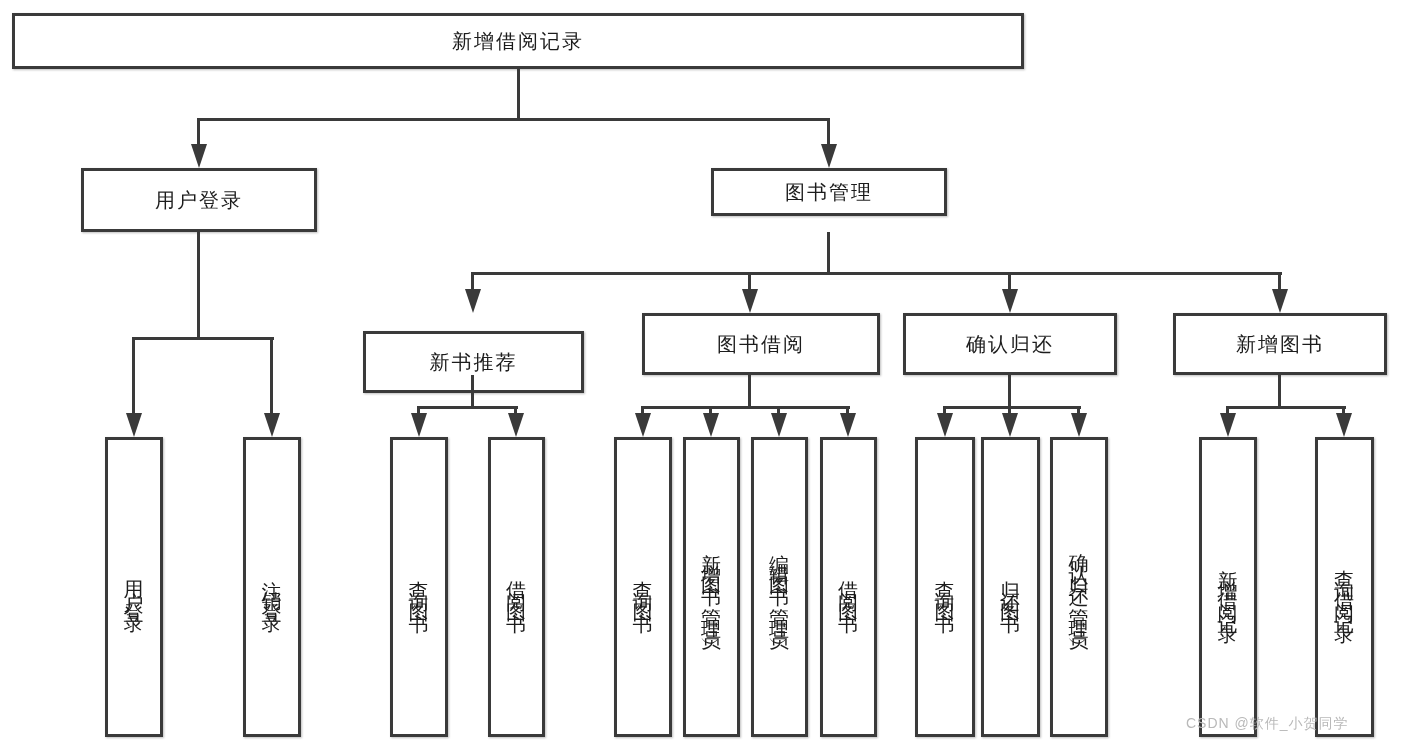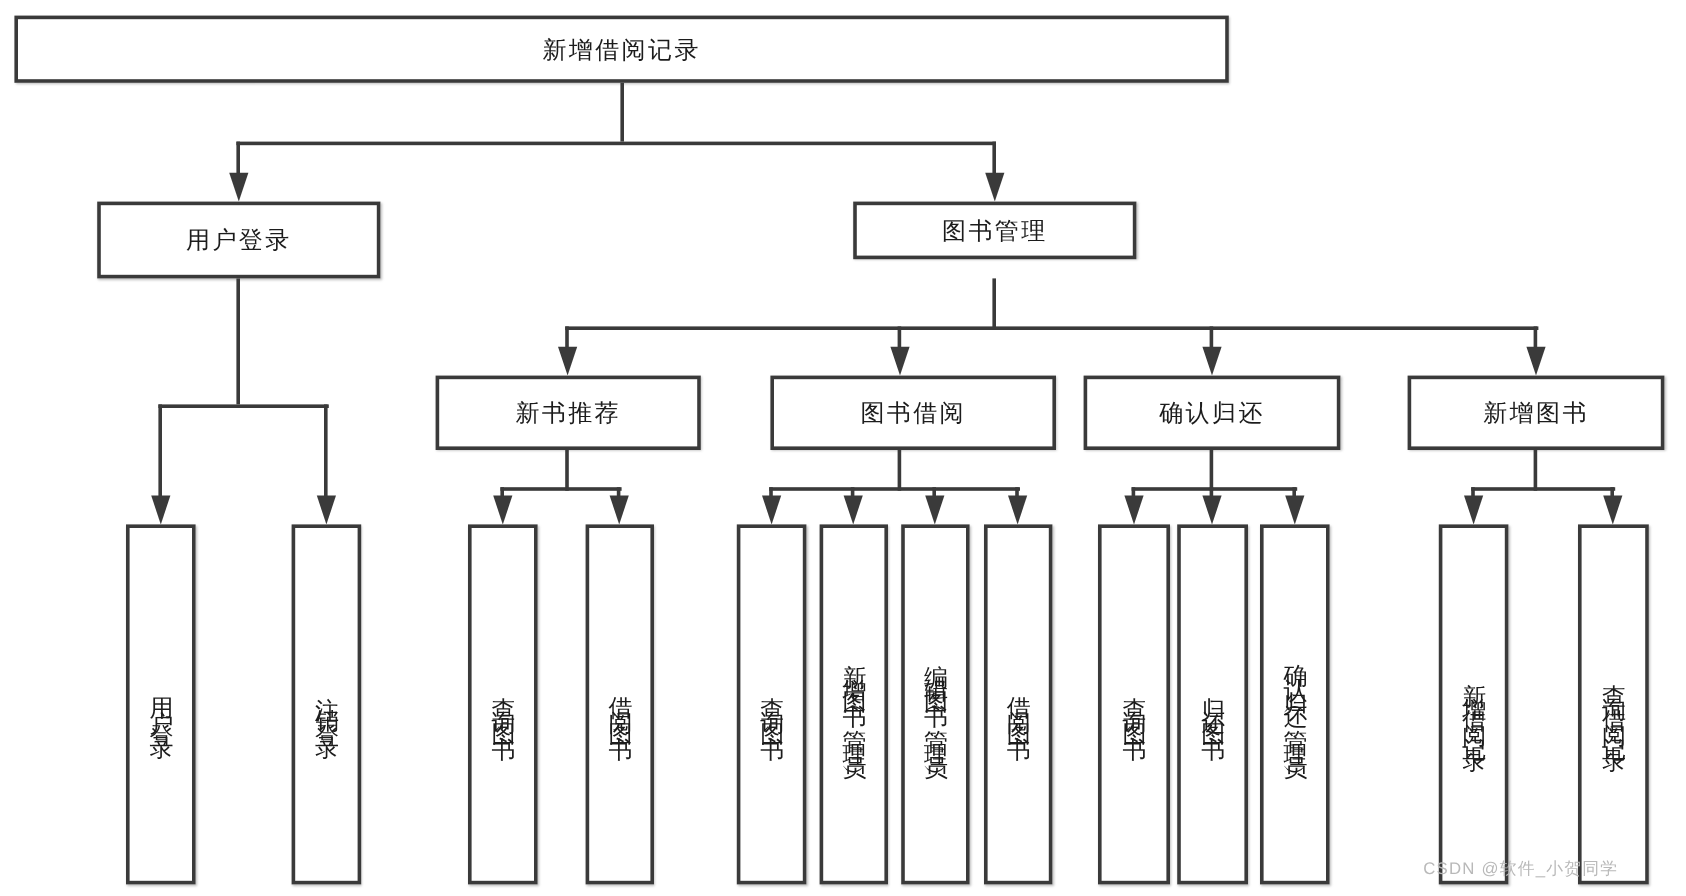--- a/index.html
+++ b/index.html
@@ -78,21 +78,21 @@
   <div class="hl" style="left:471px;top:272px;width:811px"></div>
   <div class="vl" style="left:471px;top:272px;height:19px"></div>
   <div class="arrow" style="left:465px;top:289px"></div>
   <div class="vl" style="left:748px;top:272px;height:19px"></div>
   <div class="arrow" style="left:742px;top:289px"></div>
   <div class="vl" style="left:1008px;top:272px;height:19px"></div>
   <div class="arrow" style="left:1002px;top:289px"></div>
   <div class="vl" style="left:1278px;top:272px;height:19px"></div>
   <div class="arrow" style="left:1272px;top:289px"></div>
 
-  <div class="box" style="left:363px;top:313px;width:221px;height:62px">新书推荐</div>
+  <div class="box" style="left:363px;top:331px;width:221px;height:62px">新书推荐</div>
   <div class="box" style="left:642px;top:313px;width:238px;height:62px">图书借阅</div>
   <div class="box" style="left:903px;top:313px;width:214px;height:62px">确认归还</div>
   <div class="box" style="left:1173px;top:313px;width:214px;height:62px">新增图书</div>
 
   <div class="vl" style="left:471px;top:375px;height:34px"></div>
   <div class="hl" style="left:417px;top:406px;width:101px"></div>
   <div class="vl" style="left:417px;top:406px;height:10px"></div>
   <div class="arrow" style="left:411px;top:413px"></div>
   <div class="vl" style="left:514px;top:406px;height:10px"></div>
   <div class="arrow" style="left:508px;top:413px"></div>

